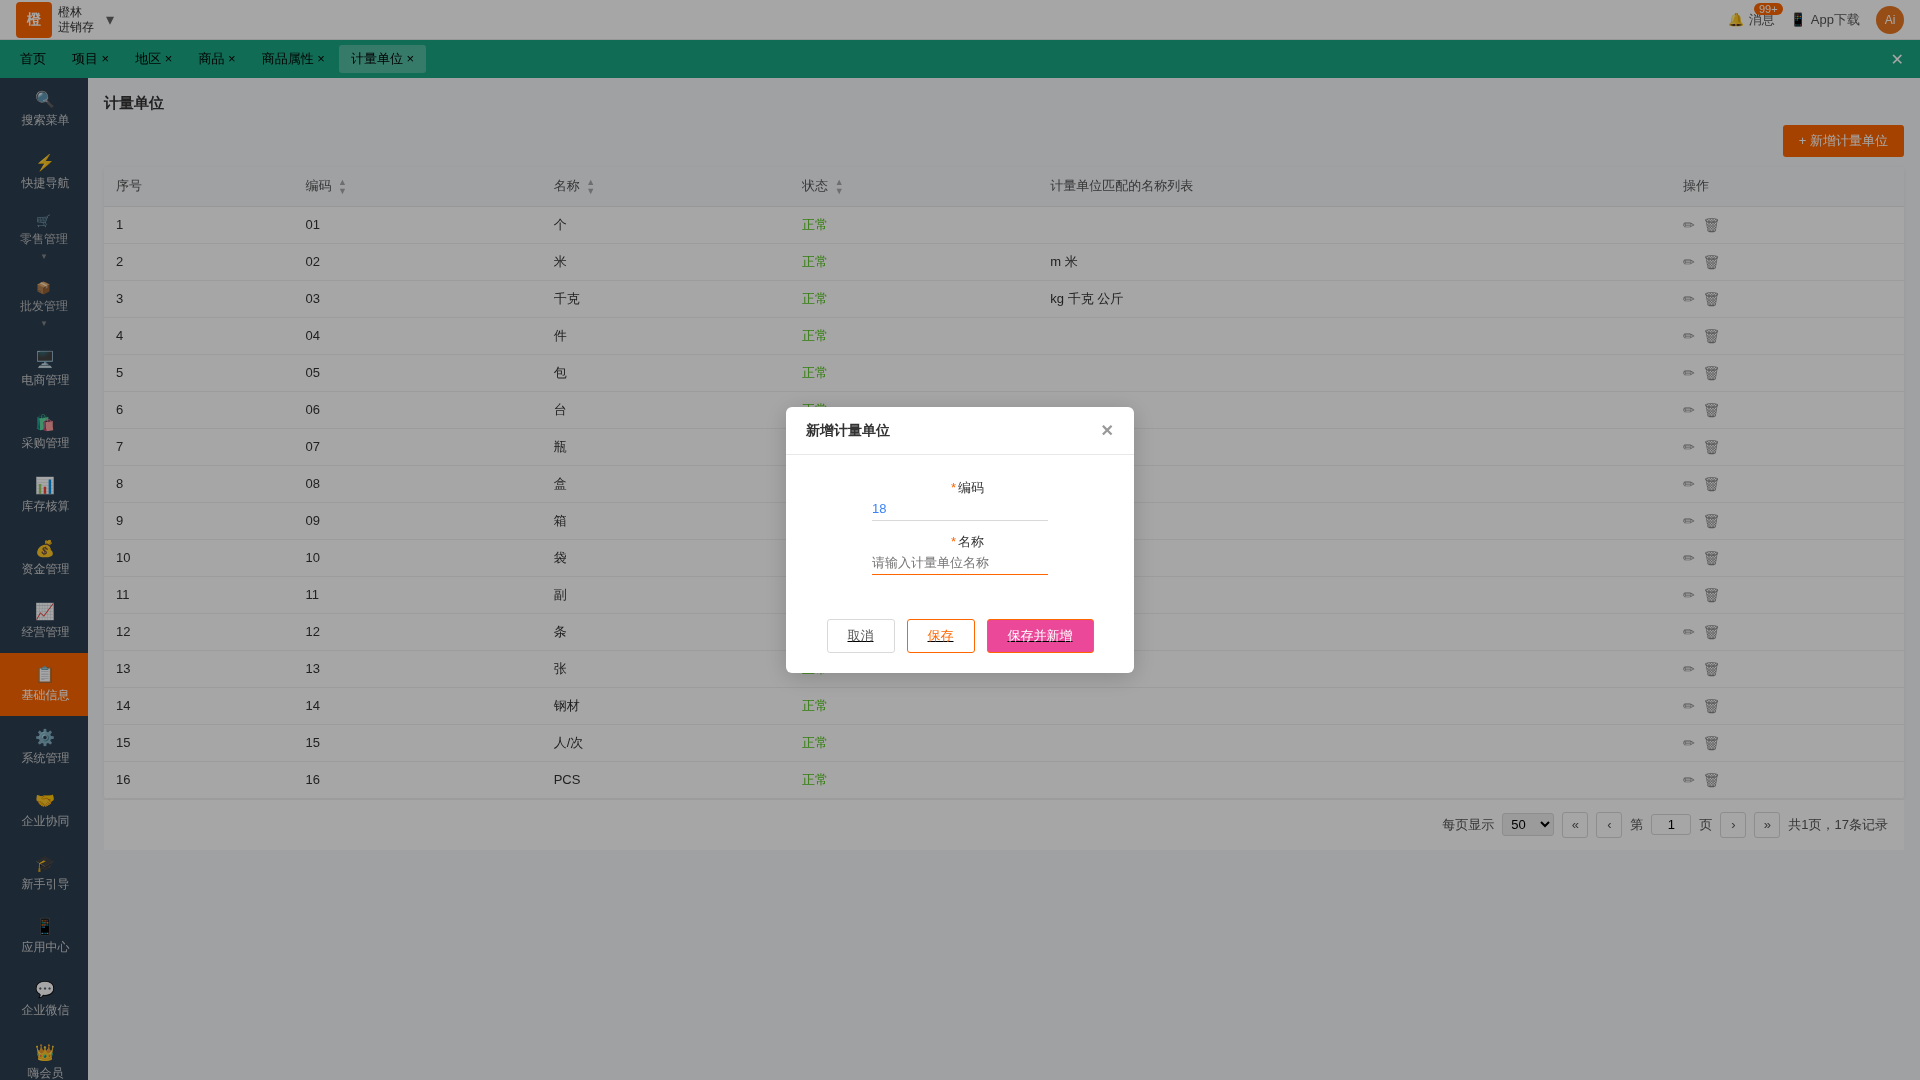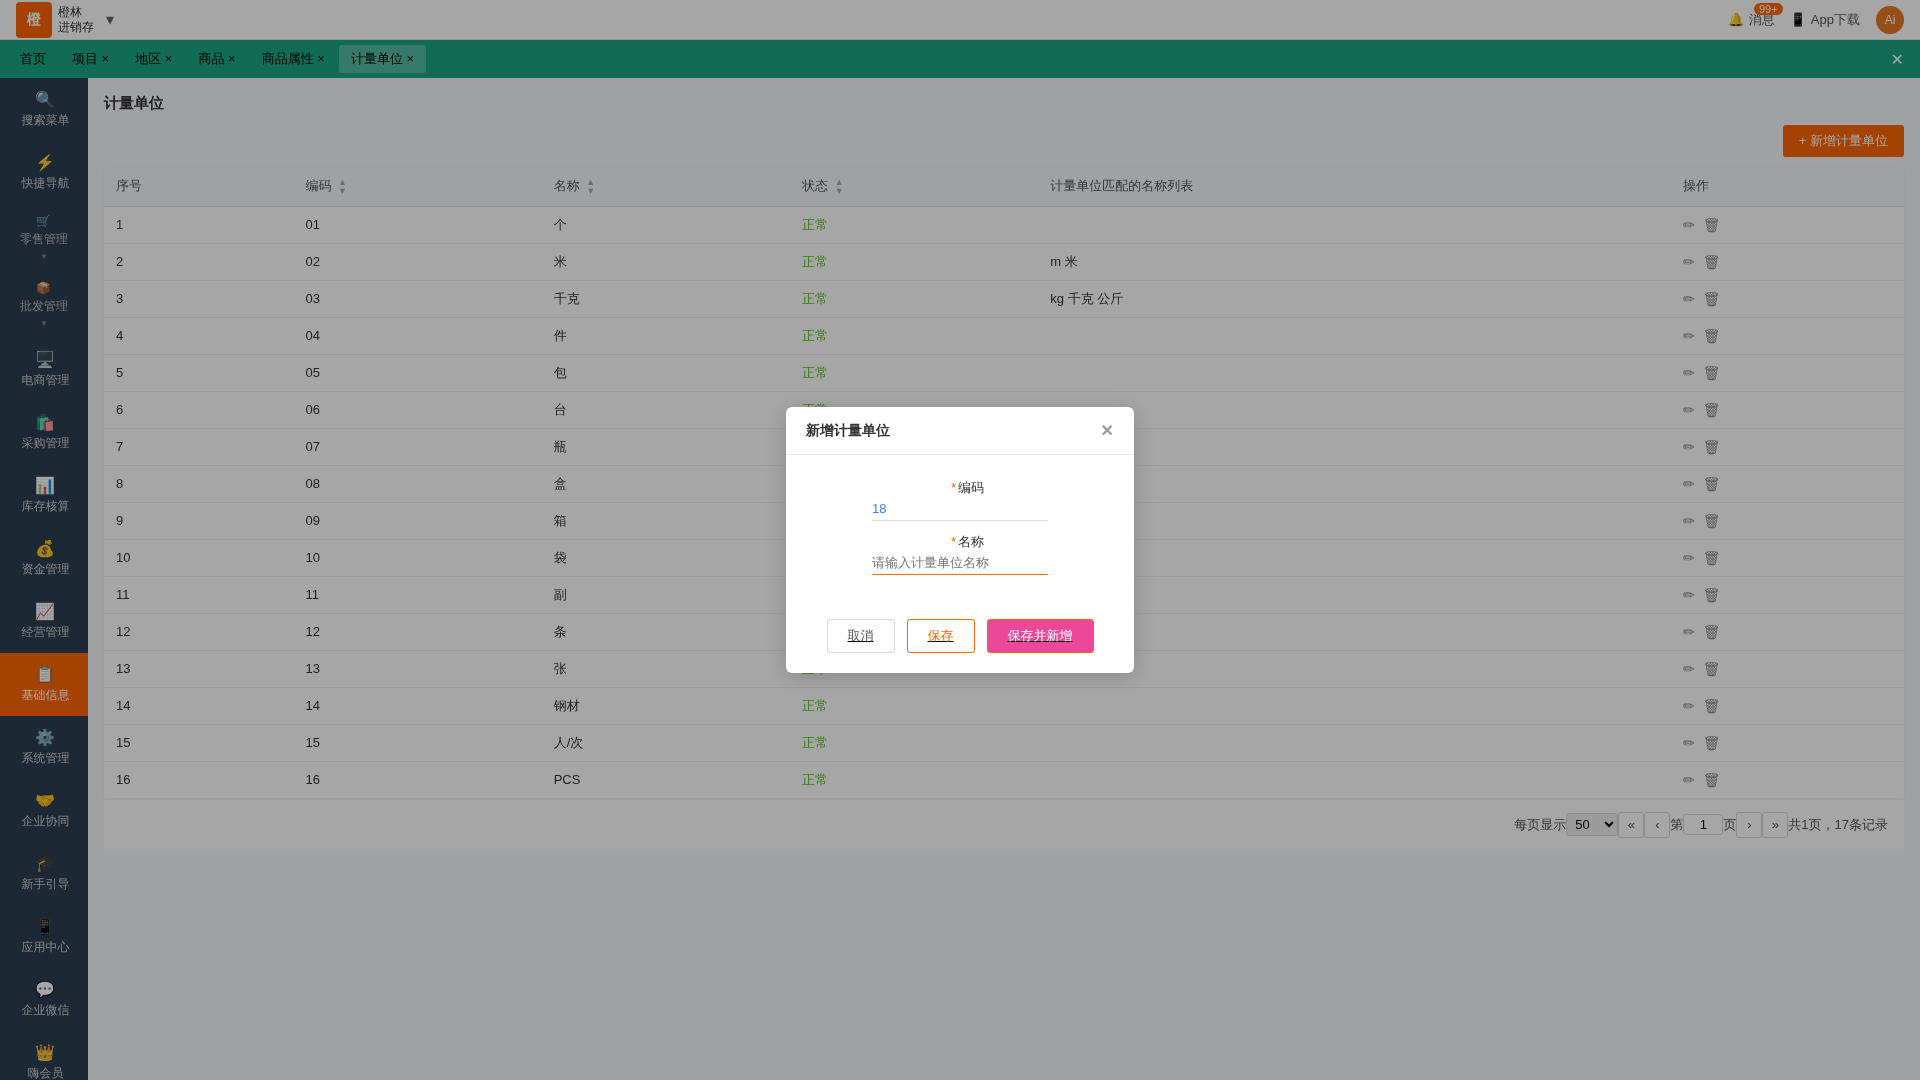--- a/index.html
+++ b/index.html
@@ -98,21 +98,21 @@
     .data-table { width: 100%; border-collapse: collapse; background: #fff; border-radius: 4px; overflow: hidden; box-shadow: 0 1px 4px rgba(0,0,0,0.05); }
     .data-table thead tr { background: #f5f7fa; }
     .data-table th { padding: 10px 12px; text-align: left; font-size: 13px; color: #555; font-weight: normal; border-bottom: 1px solid #e8e8e8; white-space: nowrap; }
     .data-table th .sort-arrows { display: inline-flex; flex-direction: column; margin-left: 3px; font-size: 9px; color: #aaa; vertical-align: middle; line-height: 1; }
     .data-table td { padding: 9px 12px; border-bottom: 1px solid #f0f0f0; font-size: 13px; color: #333; }
     .status-normal { color: #52c41a; }
     .action-btns { display: flex; gap: 8px; }
     .action-btn { color: #888; cursor: pointer; font-size: 14px; }
 
     
-    .pagination { display: flex; align-items: center; justify-content: flex-end; padding: 12px 16px; gap: 0; font-size: 13px; color: #555; background: #fff; border-top: 1px solid #f0f0f0; }
+    .pagination { display: flex; align-items: center; justify-content: flex-end; padding: 12px 16px; gap: 8px; font-size: 13px; color: #555; background: #fff; border-top: 1px solid #f0f0f0; }
     .pagination select { border: 1px solid #d9d9d9; border-radius: 3px; padding: 2px 4px; font-size: 13px; }
     .pagination-btn { width: 26px; height: 26px; display: flex; align-items: center; justify-content: center; border: 1px solid #d9d9d9; border-radius: 3px; cursor: pointer; color: #555; background: #fff; }
     .pagination-input { width: 40px; border: 1px solid #d9d9d9; border-radius: 3px; padding: 2px 6px; text-align: center; font-size: 13px; }
 
     
     .overlay {
       position: fixed;
       top: 0; left: 0; right: 0; bottom: 0;
       background: rgba(0,0,0,0.35);
       z-index: 100;

